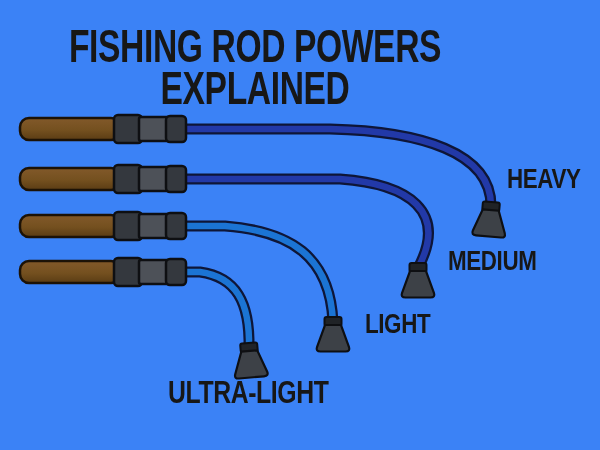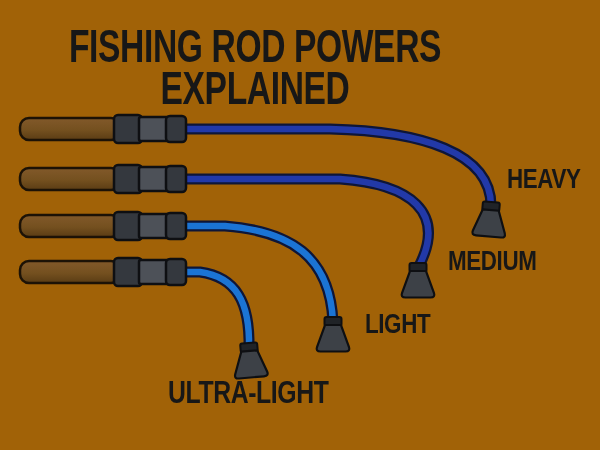--- a/index.html
+++ b/index.html
@@ -1,18 +1,18 @@
 <!DOCTYPE html>
 <html><head>
 <meta charset="utf-8">
 <style>
   html,body{margin:0;padding:0;background:#f6f3ea;}
   .stage{
     position:relative;width:600px;height:450px;overflow:hidden;
-    background:#a16207;
+    background:#3b82f6;
     font-family:"Liberation Sans","DejaVu Sans",sans-serif;
   }
   .title{
     position:absolute;top:25px;left:0;width:510px;
     text-align:center;
     font-size:46px;line-height:42px;font-weight:bold;
     color:#171717;letter-spacing:-0.5px;
     transform:scaleX(0.73);
     transform-origin:center top;
     white-space:nowrap;

